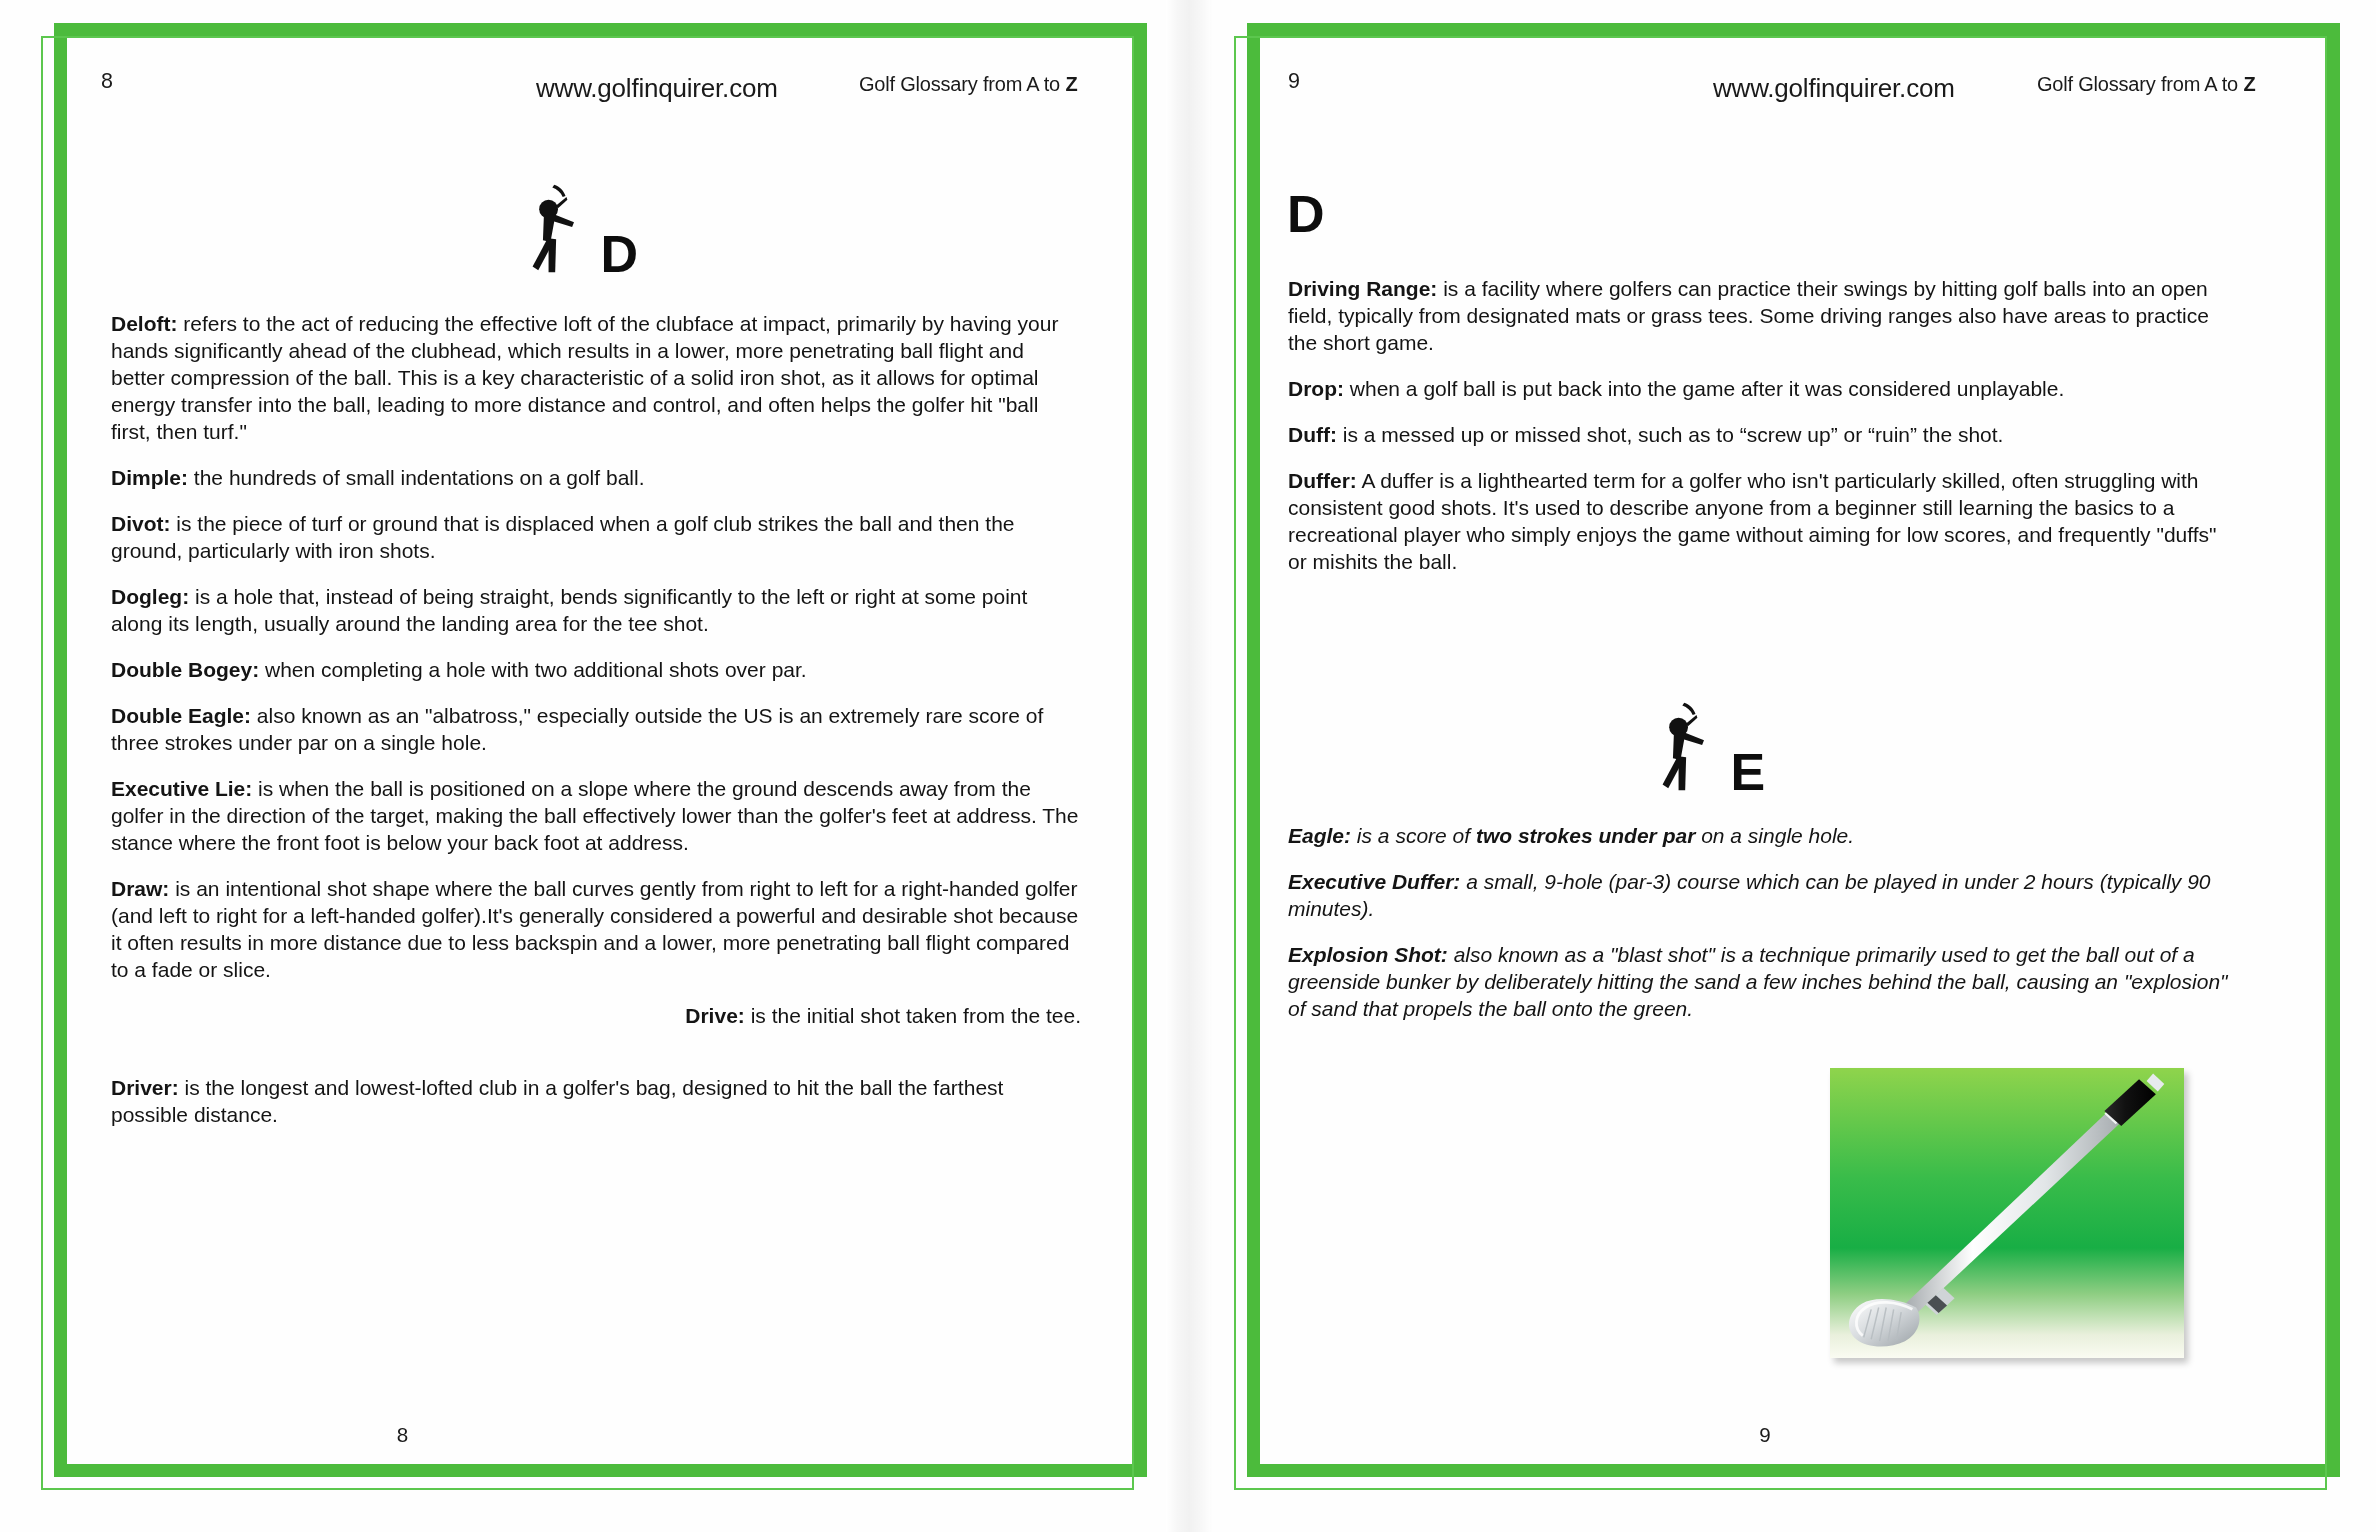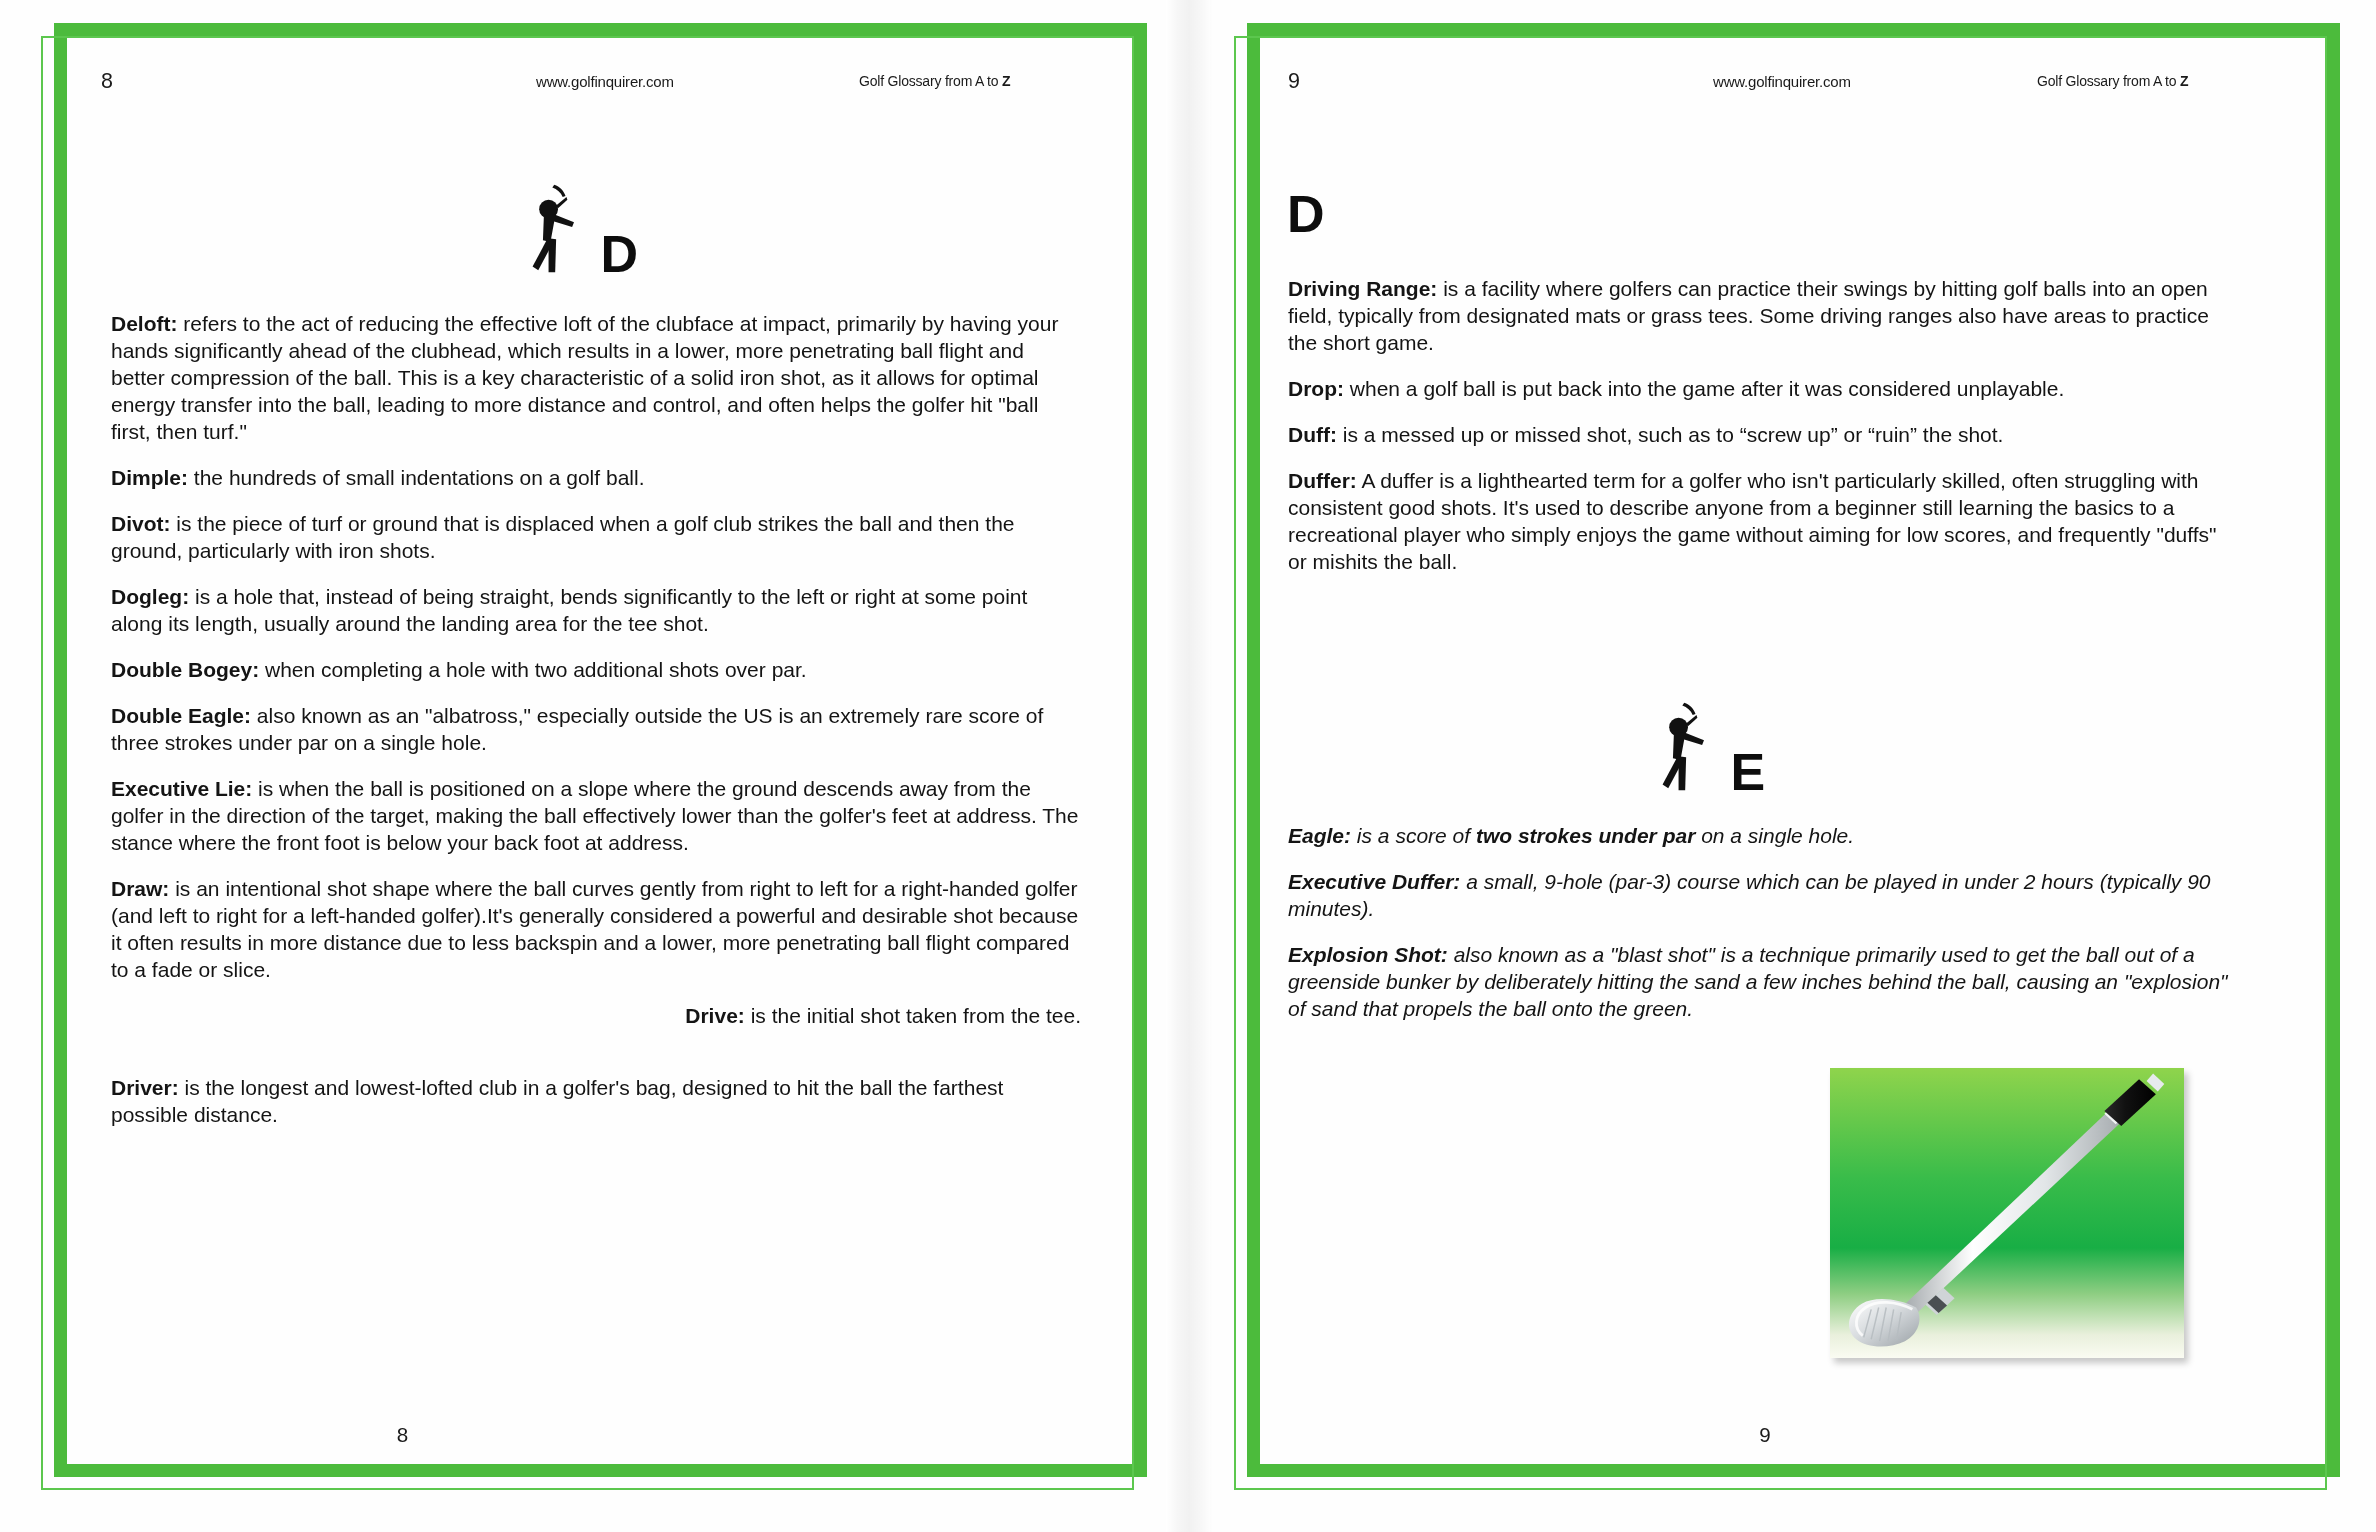--- a/index.html
+++ b/index.html
@@ -75,26 +75,26 @@
     color: #1a1a1a;
     z-index: 3;
   }
   .hdr-num {
     position: absolute;
     font-size: 21.5px;
     color: #1a1a1a;
   }
   .hdr-site {
     position: absolute;
-    font-size: 15px;
+    font-size: 26px;
     letter-spacing: -0.2px;
   }
   .hdr-title {
     position: absolute;
-    font-size: 14px;
+    font-size: 20px;
     letter-spacing: -0.2px;
   }
   .hdr-title .z { font-weight: bold; }
 
   .pg-left  .hdr-num   { left: 101px; top: -3.7px; }
   .pg-left  .hdr-site  { left: 536px; top: 0; }
   .pg-left  .hdr-title { left: 859px; top: 0; }
 
   .pg-right .hdr-num   { left: 78px;  top: -3.7px; }
   .pg-right .hdr-site  { left: 503px; top: 0; }

